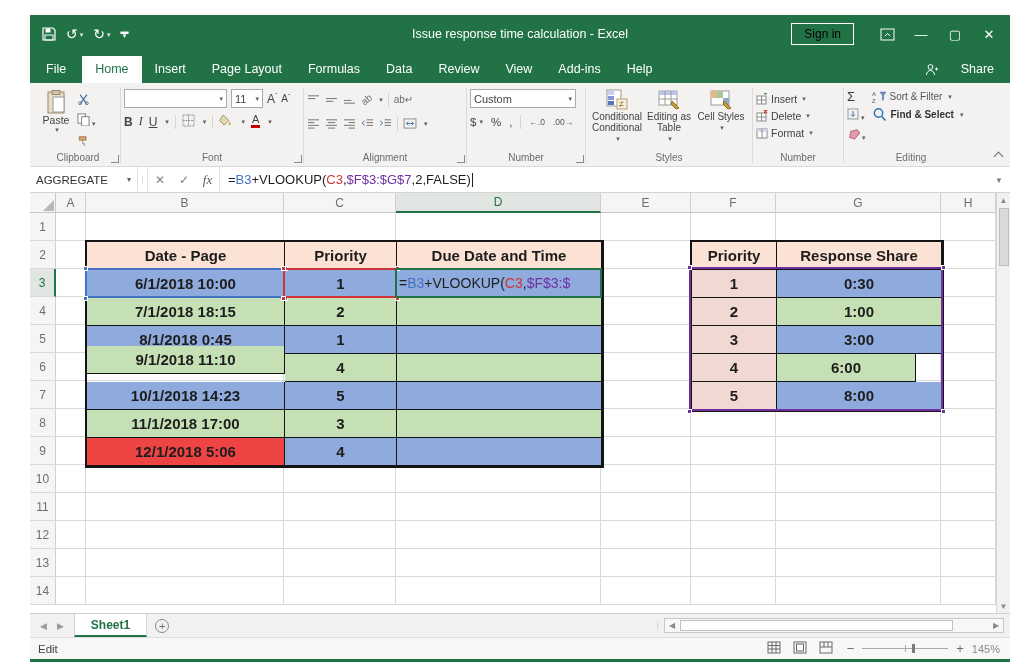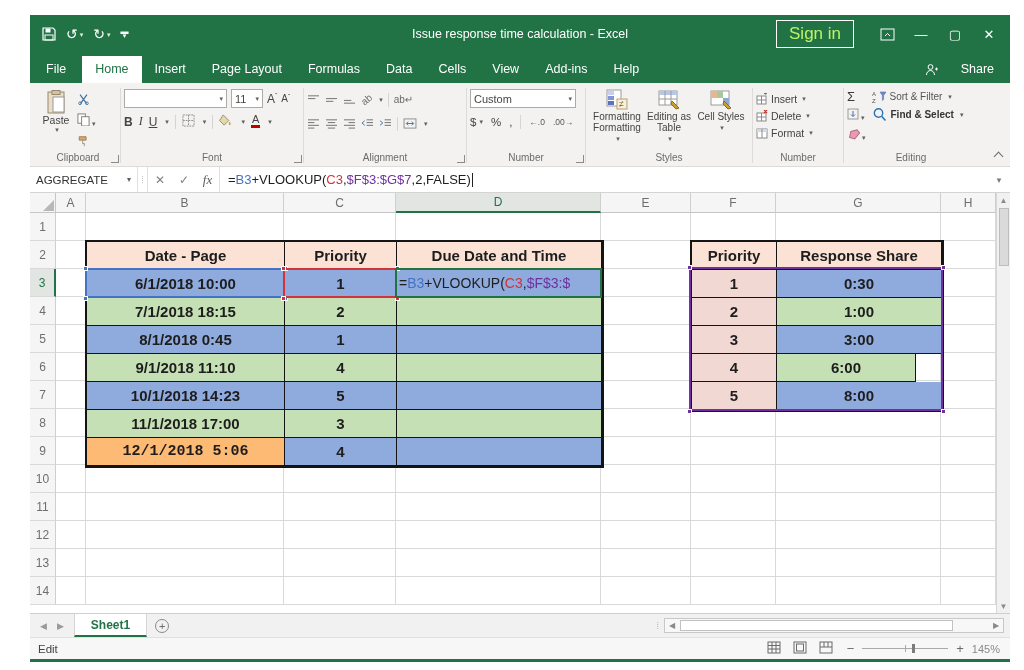--- a/index.html
+++ b/index.html
@@ -8,21 +8,21 @@
   #window { position:absolute; left:30px; top:15px; width:980px; height:647px;
     background:#fff; display:flex; flex-direction:column; }
 
   
   .titlebar { height:38px; background:#217346; color:#fff; display:flex; align-items:center; position:relative; flex:0 0 auto; }
   .qat { display:flex; align-items:center; gap:10px; padding-left:12px; z-index:2; }
   .qat .qbtn { color:#fff; font-size:14px; line-height:1; display:flex; align-items:center; }
   .qat .mini-caret { font-size:7px; margin-left:2px; opacity:.85; }
   .title-text { position:absolute; left:0; right:0; text-align:center; font-size:12.5px; color:#fff; }
   .tb-right { margin-left:auto; display:flex; align-items:center; z-index:2; height:100%; }
-  .signin { border:1px solid #fff; color:#bef264; font-size:17px; padding:3px 12px; margin-right:16px; }
+  .signin { border:1px solid #fff; color:#000000; font-size:12px; padding:3px 12px; margin-right:16px; }
   .winbtn { width:34px; height:100%; display:flex; align-items:center; justify-content:center; color:#fff; font-size:13px; }
   .winbtn.close { margin-right:4px; }
 
   
   .menubar { height:30px; background:#217346; display:flex; align-items:flex-end; color:#fff; flex:0 0 auto; }
   .mtab { font-size:12.5px; padding:6px 13px 7px; }
   .mtab.file { padding:6px 16px 7px; }
   .mtab.active { background:#fff; color:#217346; }
   .tellme { display:flex; align-items:center; gap:6px; font-size:12.5px; padding:6px 10px 7px; }
   .share { margin-left:auto; display:flex; align-items:center; gap:23px; font-size:12.5px; padding:6px 16px 7px; }
@@ -138,21 +138,21 @@
     </div>
   </div>
 
   <div class="menubar">
     <span class="mtab file">File</span>
     <span class="mtab active">Home</span>
     <span class="mtab">Insert</span>
     <span class="mtab">Page Layout</span>
     <span class="mtab">Formulas</span>
     <span class="mtab">Data</span>
-    <span class="mtab">Cells</span>
+    <span class="mtab">Review</span>
     <span class="mtab">View</span>
     <span class="mtab">Add-ins</span>
     <span class="mtab">Help</span>
     <span class="share">
       <svg width="13" height="13" viewBox="0 0 13 13">
           <circle cx="5.5" cy="4" r="2.4" fill="none" stroke="#fff"></circle>
           <path d="M1.5 12 a4 4.5 0 0 1 8 0" fill="none" stroke="#fff"></path>
           <path d="M10 6 h3 M11.5 4.5 v3" stroke="#fff"></path>
         </svg>
       <span>Share</span>
@@ -324,21 +324,21 @@
       <div class="rcontent" style="display:flex;justify-content:space-between;padding:2px 2px 0;">
         <div class="big-btn">
           <svg width="24" height="22" viewBox="0 0 24 22">
               <rect x="2" y="1" width="14" height="16" fill="#fff" stroke="#9a9a9a"></rect>
               <rect x="3" y="2" width="6" height="4" fill="#c9cff0"></rect>
               <rect x="3" y="7" width="6" height="4" fill="#8496d8"></rect>
               <rect x="3" y="12" width="6" height="4" fill="#5a70c0"></rect>
               <rect x="12" y="10" width="10" height="10" fill="#f5f0e0" stroke="#b5a26a"></rect>
               <text x="14" y="18" font-size="9" fill="#8a6a2a">≠</text>
             </svg>
-          <span>Formatting Formatting</span>
+          <span>Conditional Conditional</span>
             <span class="caret">▾</span>
         </div>
         <div class="big-btn">
           <svg width="24" height="22" viewBox="0 0 24 22">
               <rect x="2" y="2" width="18" height="14" fill="#fff" stroke="#9a9a9a"></rect>
               <rect x="2" y="2" width="18" height="4" fill="#b8c6e8"></rect>
               <line x1="8" y1="2" x2="8" y2="16" stroke="#9a9a9a"></line>
               <line x1="14" y1="2" x2="14" y2="16" stroke="#9a9a9a"></line>
               <line x1="2" y1="10" x2="20" y2="10" stroke="#9a9a9a"></line>
               <path d="M15 12 l7 7 -3 1 -5 -5 z" fill="#c9a227" stroke="#8a6a2a"></path>
@@ -629,30 +629,30 @@
           <div class="tcell" style="left: 310px; top: 0px; width: 205px; height: 28px; background: rgb(251, 226, 213);">Due Date and Time</div>
           <div class="tcell" style="left: 0px; top: 28px; width: 198px; height: 28px; background: rgb(143, 170, 220);">6/1/2018 10:00</div>
           <div class="tcell" style="left: 198px; top: 28px; width: 112px; height: 28px; background: rgb(143, 170, 220);">1</div>
           <div class="tcell" style="left: 310px; top: 28px; width: 205px; height: 28px; background: rgb(143, 170, 220);"></div>
           <div class="tcell" style="left: 0px; top: 56px; width: 198px; height: 28px; background: rgb(197, 224, 180);">7/1/2018 18:15</div>
           <div class="tcell" style="left: 198px; top: 56px; width: 112px; height: 28px; background: rgb(197, 224, 180);">2</div>
           <div class="tcell" style="left: 310px; top: 56px; width: 205px; height: 28px; background: rgb(197, 224, 180);"></div>
           <div class="tcell" style="left: 0px; top: 84px; width: 198px; height: 28px; background: rgb(143, 170, 220);">8/1/2018 0:45</div>
           <div class="tcell" style="left: 198px; top: 84px; width: 112px; height: 28px; background: rgb(143, 170, 220);">1</div>
           <div class="tcell" style="left: 310px; top: 84px; width: 205px; height: 28px; background: rgb(143, 170, 220);"></div>
-          <div class="tcell" style="left: 0px; top: 112px; width: 198px; height: 28px; background: rgb(197, 224, 180);">9/1/2018 11:10</div>
+          <div class="tcell" style="left: 0px; top: 104px; width: 198px; height: 28px; background: rgb(197, 224, 180);">9/1/2018 11:10</div>
           <div class="tcell" style="left: 198px; top: 112px; width: 112px; height: 28px; background: rgb(197, 224, 180);">4</div>
           <div class="tcell" style="left: 310px; top: 112px; width: 205px; height: 28px; background: rgb(197, 224, 180);"></div>
           <div class="tcell" style="left: 0px; top: 140px; width: 198px; height: 28px; background: rgb(143, 170, 220);">10/1/2018 14:23</div>
           <div class="tcell" style="left: 198px; top: 140px; width: 112px; height: 28px; background: rgb(143, 170, 220);">5</div>
           <div class="tcell" style="left: 310px; top: 140px; width: 205px; height: 28px; background: rgb(143, 170, 220);"></div>
           <div class="tcell" style="left: 0px; top: 168px; width: 198px; height: 28px; background: rgb(197, 224, 180);">11/1/2018 17:00</div>
           <div class="tcell" style="left: 198px; top: 168px; width: 112px; height: 28px; background: rgb(197, 224, 180);">3</div>
           <div class="tcell" style="left: 310px; top: 168px; width: 205px; height: 28px; background: rgb(197, 224, 180);"></div>
-          <div class="tcell" style="left: 0px; top: 196px; width: 198px; height: 28px; background: #fdba74; font-family: Liberation Mono, monospace;">12/1/2018 5:06</div>
+          <div class="tcell" style="left: 0px; top: 196px; width: 198px; height: 28px; background: #ef4444;">12/1/2018 5:06</div>
           <div class="tcell" style="left: 198px; top: 196px; width: 112px; height: 28px; background: rgb(143, 170, 220);">4</div>
           <div class="tcell" style="left: 310px; top: 196px; width: 205px; height: 28px; background: rgb(143, 170, 220);"></div>
         </div>
         <div class="ovl-table" style="left: 660px; top: 47px; width: 254px; height: 172px;">
           <div class="tcell" style="left: 0px; top: 0px; width: 85px; height: 28px; background: rgb(251, 226, 213);">Priority</div>
           <div class="tcell" style="left: 85px; top: 0px; width: 165px; height: 28px; background: rgb(251, 226, 213);">Response Share</div>
           <div class="tcell" style="left: 0px; top: 28px; width: 85px; height: 28px; background: rgb(242, 216, 211);">1</div>
           <div class="tcell" style="left: 85px; top: 28px; width: 165px; height: 28px; background: rgb(143, 170, 220);">0:30</div>
           <div class="tcell" style="left: 0px; top: 56px; width: 85px; height: 28px; background: rgb(242, 216, 211);">2</div>
           <div class="tcell" style="left: 85px; top: 56px; width: 165px; height: 28px; background: rgb(197, 224, 180);">1:00</div>

